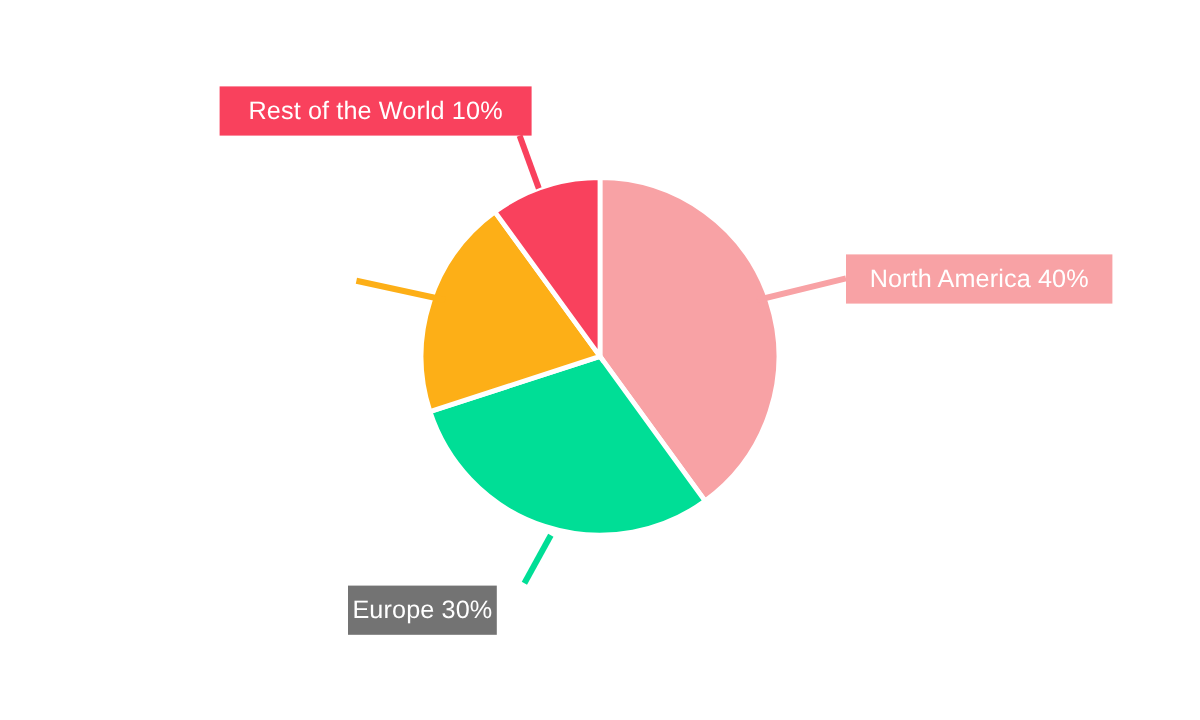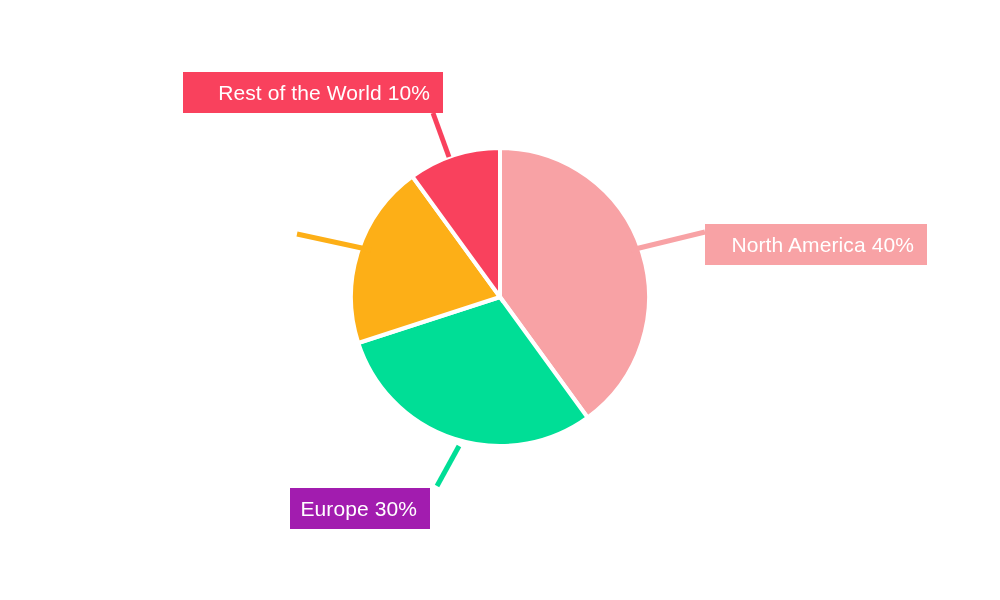--- a/index.html
+++ b/index.html
@@ -24,21 +24,21 @@
     left: 0;
     top: 0;
     width: 1000px;
     height: 600px;
   }
   .label-box {
     position: absolute;
     box-sizing: border-box;
     display: flex;
     align-items: center;
-    justify-content: flex-end;
+    justify-content: center;
     color: #ffffff;
     font-family: "Liberation Sans", sans-serif;
     font-size: 21px;
     line-height: 1;
     letter-spacing: 0.1px;
     white-space: nowrap;
     padding: 0 13px;
     height: 41px;
   }
 </style>
@@ -57,25 +57,25 @@
     </g>
 
     <g>
       <path d="M 631 250 L 705 232" stroke="#f8a2a5" stroke-width="5" fill="none"></path>
       <path d="M 459 446 L 437 486" stroke="#00de96" stroke-width="5" fill="none"></path>
       <path d="M 371 250 L 297 234" stroke="#fdaf17" stroke-width="5" fill="none"></path>
       <path d="M 449 157 L 433 113" stroke="#f9415d" stroke-width="5" fill="none"></path>
     </g>
   </svg>
 
-  <div class="label-box" style="left:705px; top:224px; width:222px; background:#f8a2a5;">
+  <div class="label-box" style="left:705px; top:212px; width:222px; background:#f8a2a5;">
     <span>North America 40%</span>
   </div>
 
-  <div class="label-box" style="left:290px; top:488px; width:140px; background:#a21caf;">
+  <div class="label-box" style="left:290px; top:488px; width:124px; background:#737373;">
     <span>Europe 30%</span>
   </div>
 
 
   <div class="label-box" style="left:183px; top:72px; width:260px; background:#f9415d;">
     <span>Rest of the World 10%</span>
   </div>
 
 </div>
 

